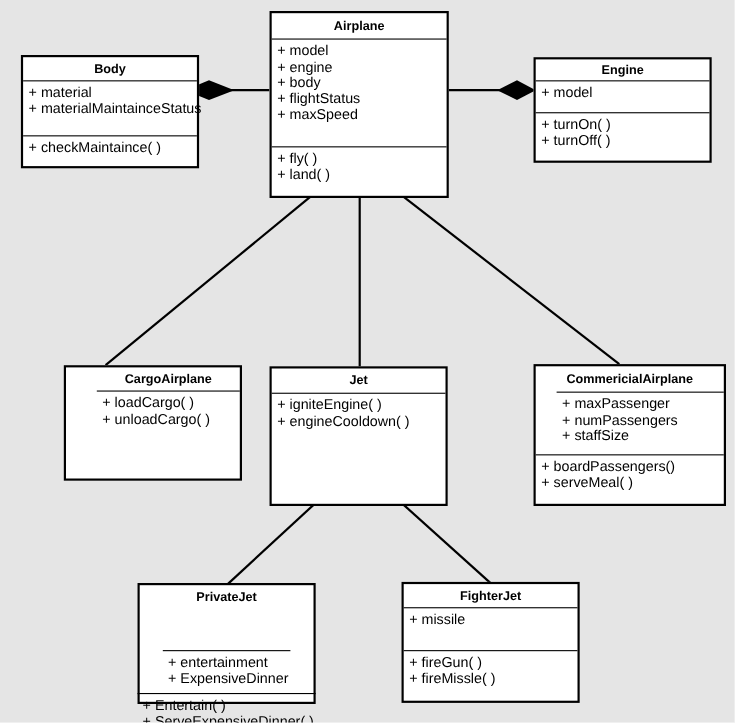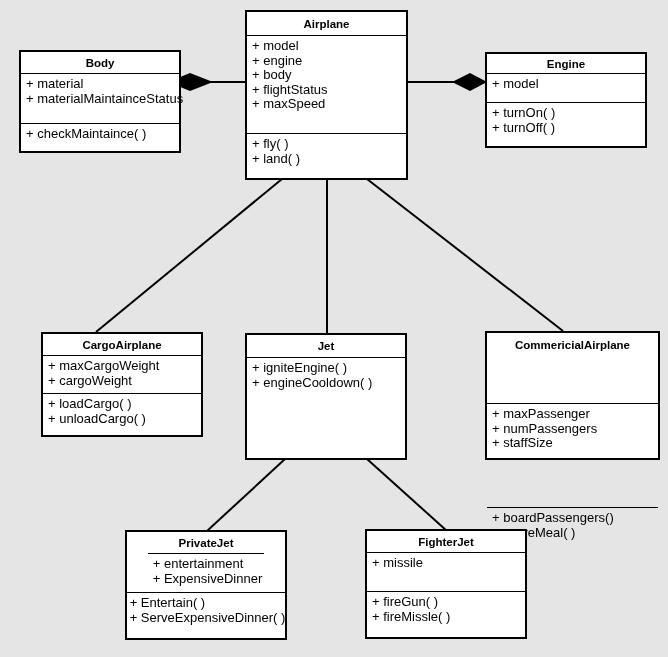--- a/index.html
+++ b/index.html
@@ -103,56 +103,52 @@
     <div class="uml-title" style="height:19px;">Engine</div>
     <div class="uml-attrs" style="height:29px;">
       <div class="uml-line">+ model</div>
     </div>
     <div class="uml-methods">
       <div class="uml-line">+ turnOn( )</div>
       <div class="uml-line">+ turnOff( )</div>
     </div>
   </div>
 
-  <div class="uml-class" style="left:41px; top:332px; width:162px; height:105px;">
+  <div class="uml-class" style="left:58px; top:332px; width:162px; height:105px;padding-left:28px;">
     <div class="uml-title" style="height:21px;">CargoAirplane</div>
-    <div class="uml-attrs" style="height:38px;">
-      <div class="uml-line">+ maxCargoWeight</div>
-      <div class="uml-line">+ cargoWeight</div>
-    </div>
     <div class="uml-methods">
       <div class="uml-line">+ loadCargo( )</div>
       <div class="uml-line">+ unloadCargo( )</div>
     </div>
   </div>
 
   <div class="uml-class" style="left:245px; top:333px; width:162px; height:127px;">
     <div class="uml-title" style="height:22px;">Jet</div>
     <div class="uml-methods">
       <div class="uml-line">+ igniteEngine( )</div>
       <div class="uml-line">+ engineCooldown( )</div>
     </div>
   </div>
 
-  <div class="uml-class" style="left:485px; top:331px; width:175px; height:129px;gap:47px;">
+  <div class="uml-class" style="left:485px; top:331px; width:175px; height:129px;">
     <div class="uml-title" style="height:23px;">CommericialAirplane</div>
-    <div class="uml-attrs" style="height:57px;">
+    <div class="uml-attrs" style="height:57px;margin-left:19px;">
       <div class="uml-line">+ maxPassenger</div>
       <div class="uml-line">+ numPassengers</div>
       <div class="uml-line">+ staffSize</div>
     </div>
     <div class="uml-methods">
       <div class="uml-line">+ boardPassengers()</div>
       <div class="uml-line">+ serveMeal( )</div>
     </div>
   </div>
 
   <div class="uml-class" style="left:125px; top:530px; width:162px; height:110px;align-items:center;">
     <div class="uml-title" style="height:21px;">PrivateJet</div>
-    <div class="uml-attrs" style="height:39px;">
+    <div class="uml-attrs" style="height:39px;margin-top:38px;">
       <div class="uml-line">+ entertainment</div>
       <div class="uml-line">+ ExpensiveDinner</div>
     </div>
     <div class="uml-methods">
       <div class="uml-line">+ Entertain( )</div>
       <div class="uml-line">+ ServeExpensiveDinner( )</div>
     </div>
   </div>
 
   <div class="uml-class" style="left:365px; top:529px; width:162px; height:110px;">

